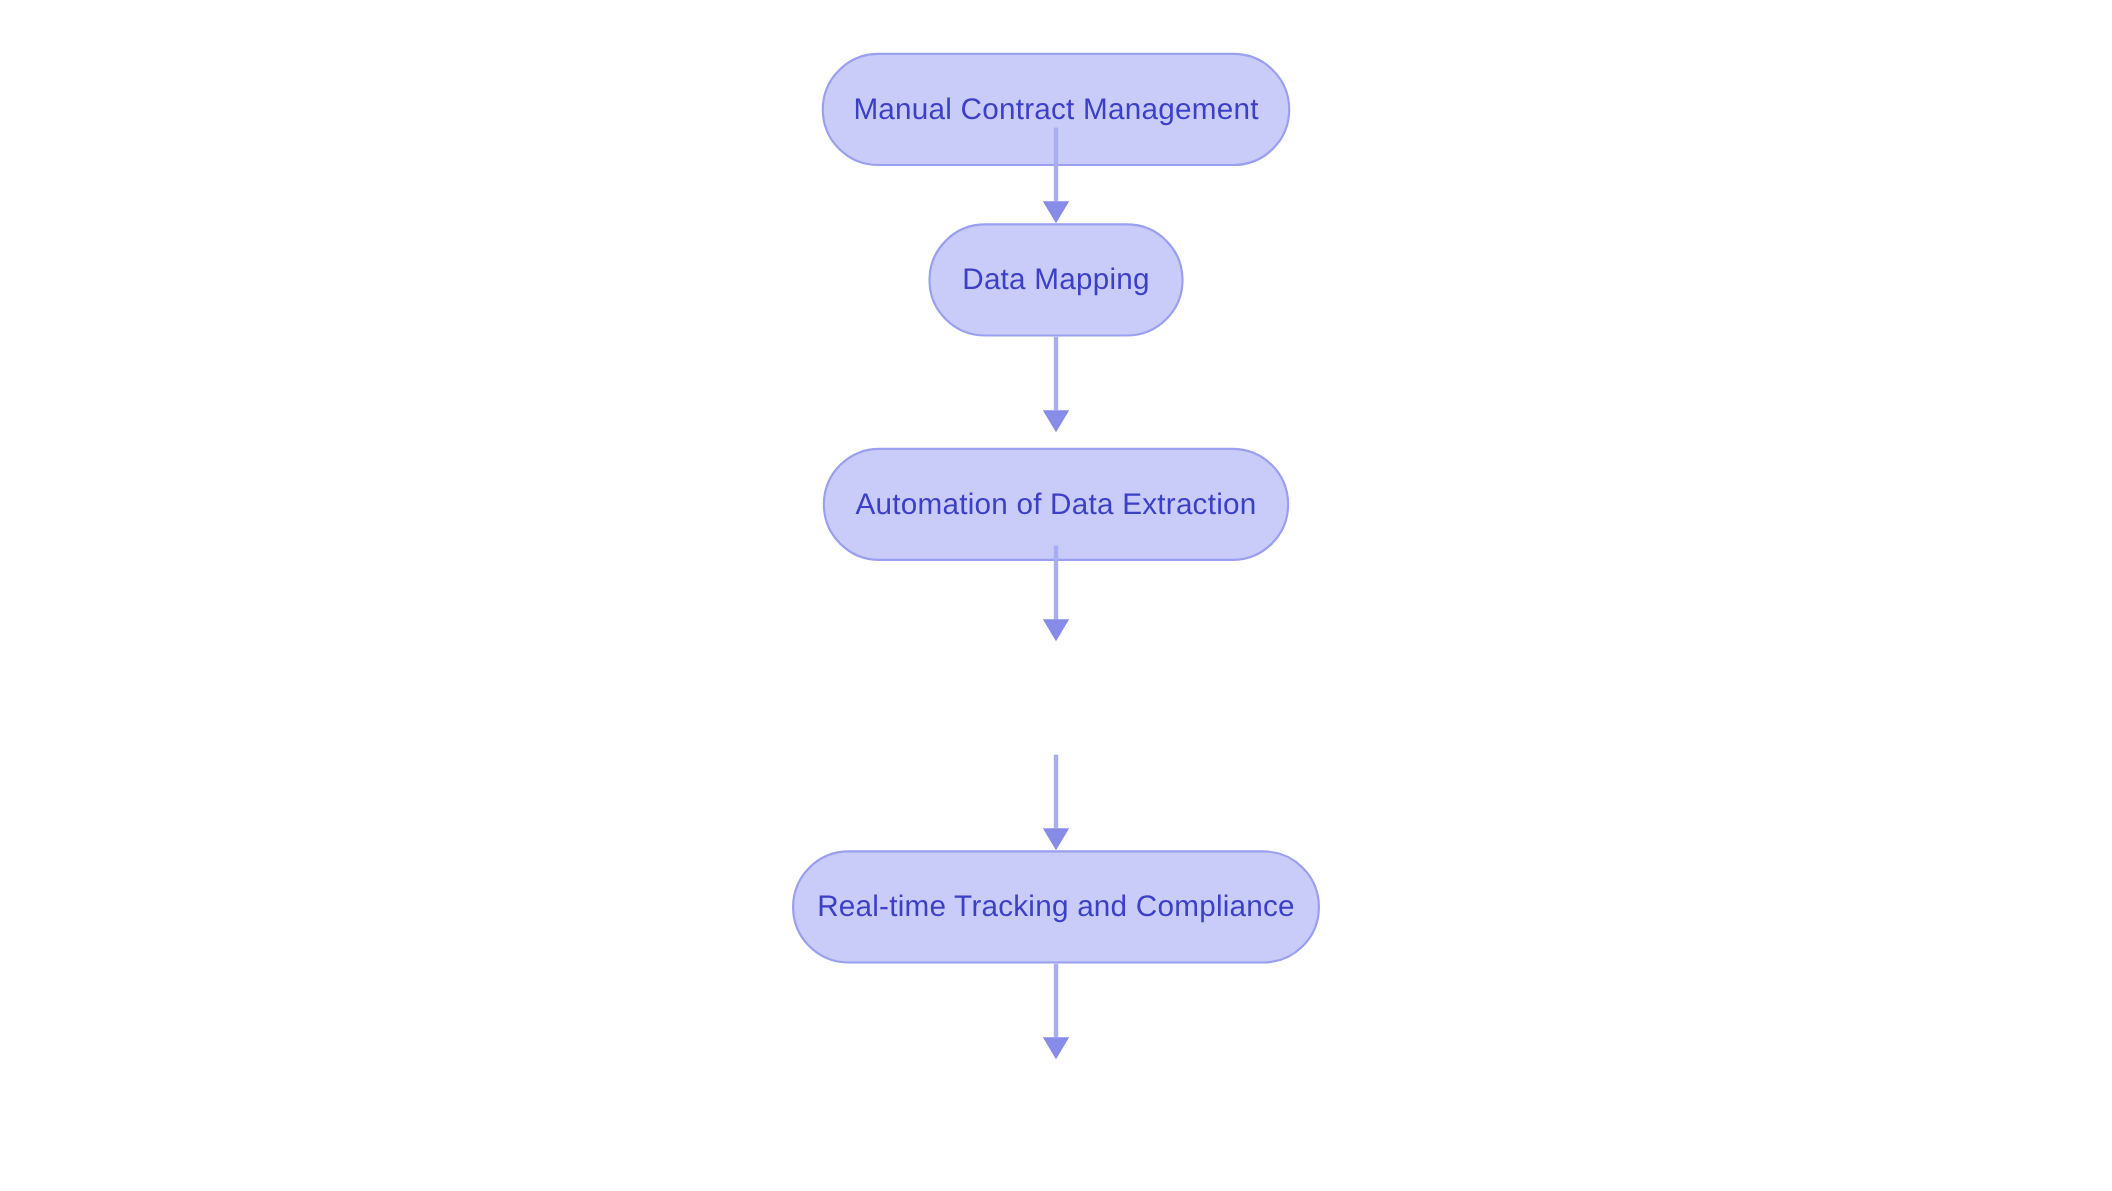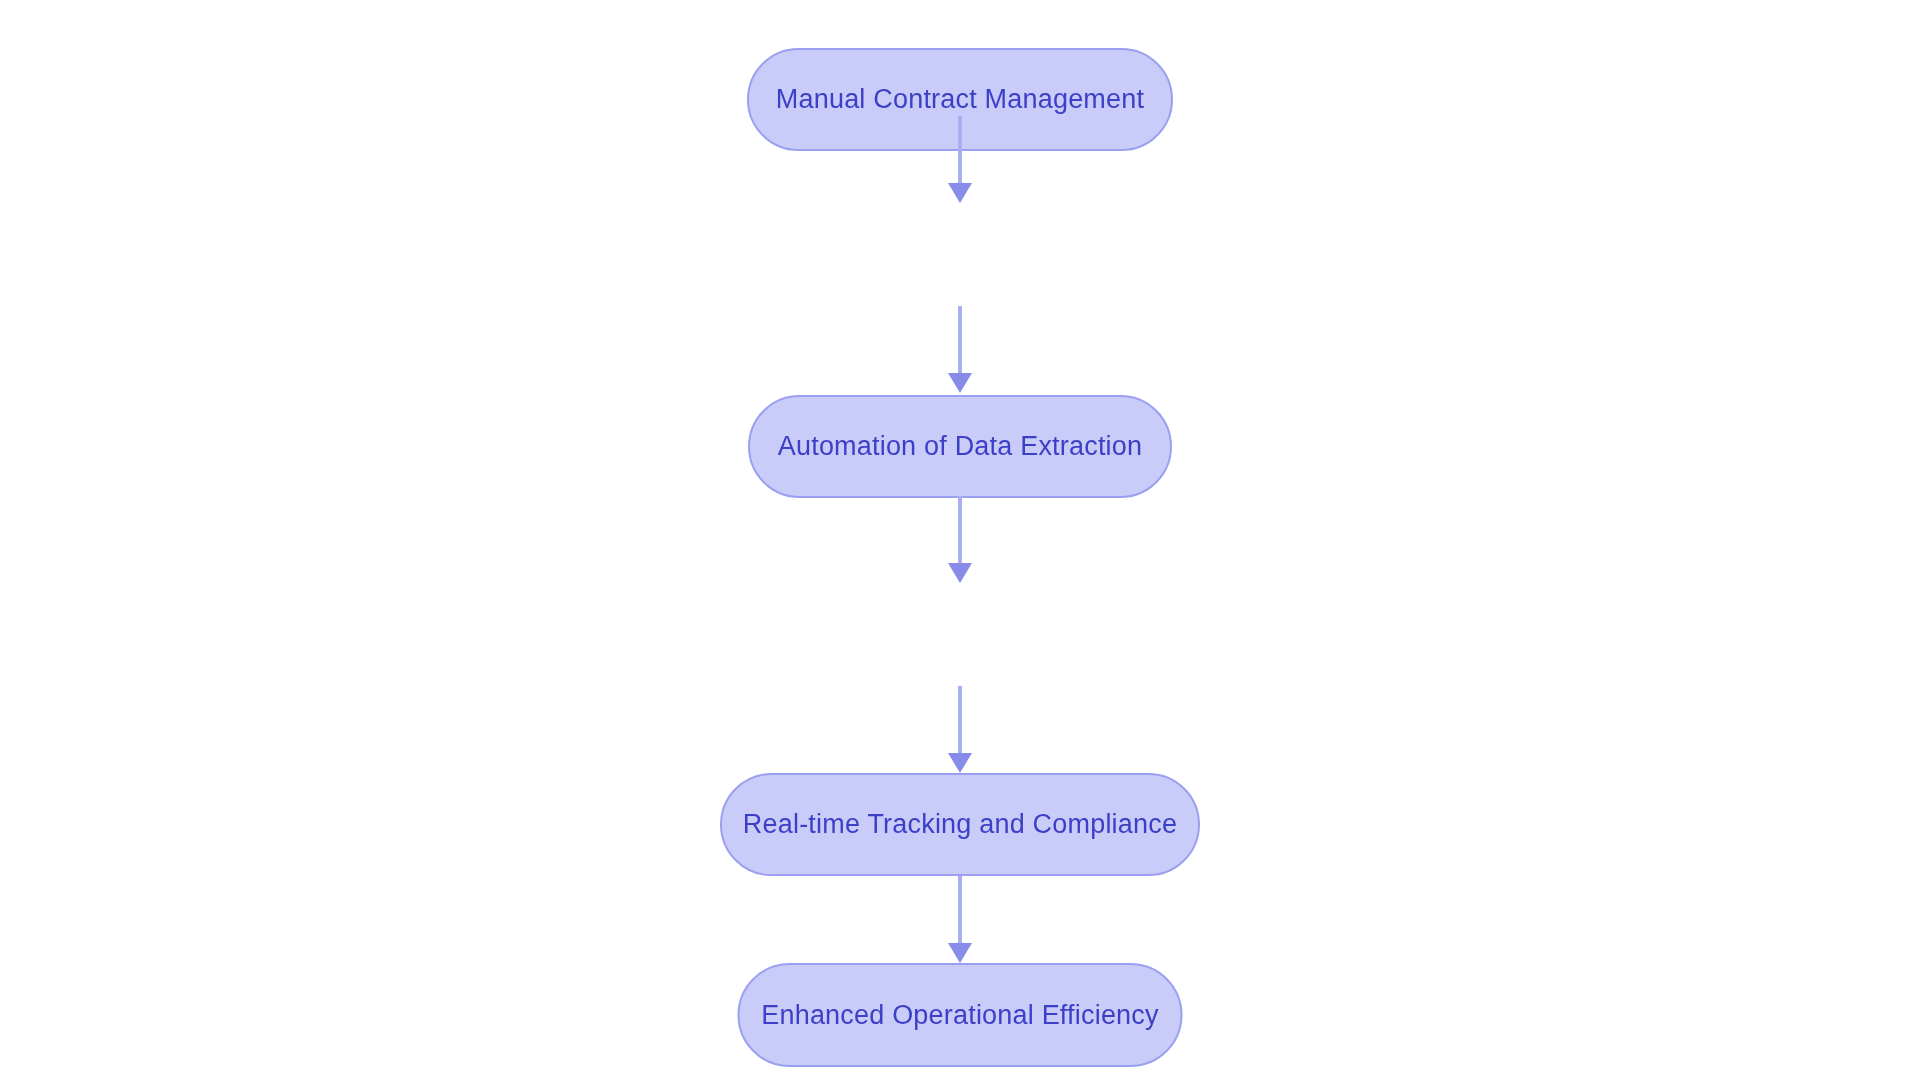--- a/index.html
+++ b/index.html
@@ -27,21 +27,21 @@
     display: flex;
     align-items: center;
     justify-content: center;
     color: var(--node-text, #3c40c7);
     font-size: 27px;
     letter-spacing: 0.2px;
     white-space: nowrap;
   }
   .node-1 { top: 14px;  width: 426px; margin-top: 34px; }
   .node-2 { top: 203px; width: 232px; }
-  .node-3 { top: 395px; width: 424px; }
+  .node-3 { top: 407px; width: 424px; }
   .node-4 { top: 583px; width: 459px; }
   .node-5 { top: 773px; width: 480px; }
   .node-6 { top: 963px; width: 445px; height: 104px; }
 
   .flow-arrow {
     position: absolute;
     left: 50%;
     transform: translateX(-50%);
     width: 24px;
     height: 87px;
@@ -75,20 +75,23 @@
 
   <div class="flow-node node-1">
     <span>Manual Contract Management</span>
   </div>
 
   <div class="flow-arrow arrow-1">
     <div class="arrow-shaft"></div>
     <div class="arrow-head"></div>
   </div>
 
+  <div class="flow-node node-2">
+    <span>Data Mapping</span>
+  </div>
 
   <div class="flow-arrow arrow-2">
     <div class="arrow-shaft"></div>
     <div class="arrow-head"></div>
   </div>
 
   <div class="flow-node node-3">
     <span>Automation of Data Extraction</span>
   </div>
 
@@ -105,17 +108,14 @@
 
   <div class="flow-node node-5">
     <span>Real-time Tracking and Compliance</span>
   </div>
 
   <div class="flow-arrow arrow-5">
     <div class="arrow-shaft"></div>
     <div class="arrow-head"></div>
   </div>
 
-  <div class="flow-node node-6">
-    <span>Enhanced Operational Efficiency</span>
-  </div>
 
 </div>
 
 </body></html>

